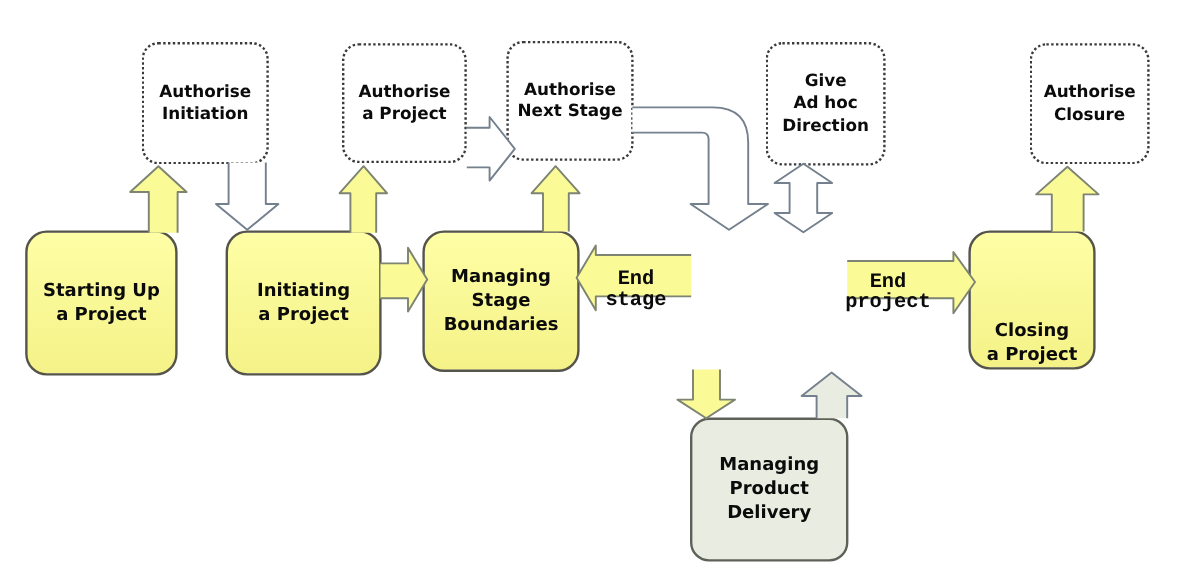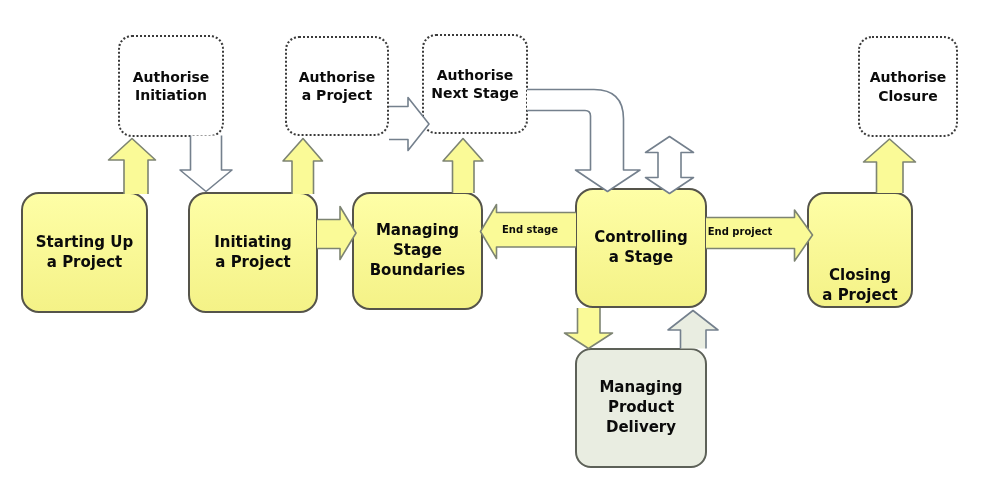--- a/index.html
+++ b/index.html
@@ -28,21 +28,21 @@
     border:2px solid #55544a;border-radius:18px;
     box-sizing:border-box;display:flex;align-items:center;justify-content:center;
     text-align:center;font-size:15px;line-height:1.32;white-space:pre-line;
   }
   .gbox{
     position:absolute;background:#e9ede1;border:2px solid #5d6158;border-radius:16px;
     box-sizing:border-box;display:flex;align-items:center;justify-content:center;
     text-align:center;font-size:15px;line-height:1.32;white-space:pre-line;
   }
   .arrow-label{
-    position:absolute;font-size:10px;text-align:center;line-height:1;
+    position:absolute;font-size:17px;text-align:center;line-height:1;font-family:Liberation Mono, monospace;
   }
   svg.arrows{position:absolute;left:0;top:0;width:990px;height:479px;}
   svg.arrows path{stroke-width:1.6;stroke-linejoin:round;}
   .y-arrow{fill:#fafa97;stroke:#7d8472;}
   .w-arrow{fill:#ffffff;stroke:#74808d;}
   .g-arrow{fill:#e9ede1;stroke:#74808d;}
 </style>
 </head>
 <body>
 
@@ -54,41 +54,42 @@
 Initiation</span>
   </div>
   <div class="wbox" style="left:285px;top:36px;width:104px;height:100px;">
     <span>Authorise
 a Project</span>
   </div>
   <div class="wbox" style="left:422px;top:34px;width:106px;height:100px;">
     <span>Authorise
 Next Stage</span>
   </div>
+  <div class="wbox" style="left:638px;top:35px;width:100px;height:103px;">
+    <span>Give
+Ad hoc
+Direction</span>
+  </div>
   <div class="wbox" style="left:858px;top:36px;width:100px;height:101px;">
     <span>Authorise
 Closure</span>
   </div>
 
   <div class="ybox" style="left:21px;top:192px;width:127px;height:121px;">
     <span>Starting Up
 a Project</span>
   </div>
   <div class="ybox" style="left:188px;top:192px;width:130px;height:121px;justify-content:center;">
     <span>Initiating
 a Project</span>
   </div>
   <div class="ybox" style="left:352px;top:192px;width:131px;height:118px;">
     <span>Managing
 Stage
 Boundaries</span>
-  </div>
-  <div class="ybox" style="left:575px;top:188px;width:132px;height:120px;">
-    <span>Controlling
-a Stage</span>
   </div>
   <div class="ybox" style="left:807px;top:192px;width:106px;height:116px;align-items:flex-end;">
     <span>Closing
 a Project</span>
   </div>
 
   <div class="gbox" style="left:575px;top:348px;width:132px;height:120px;">
     <span>Managing
 Product
 Delivery</span>

